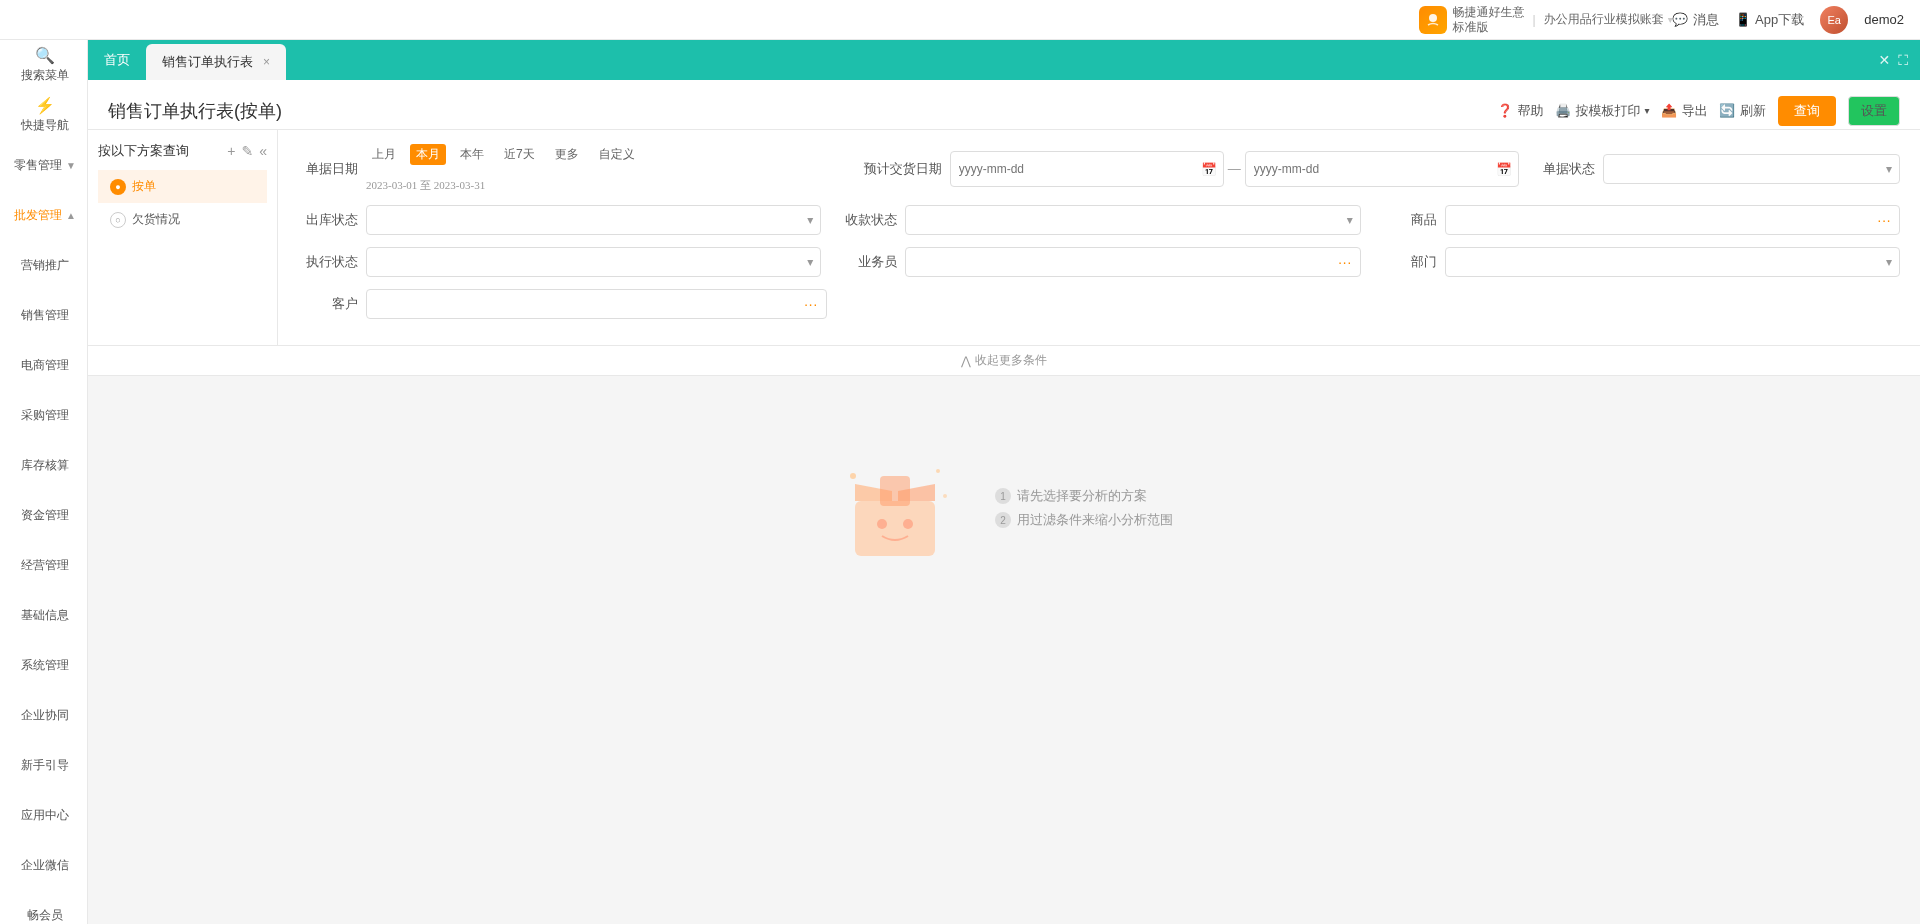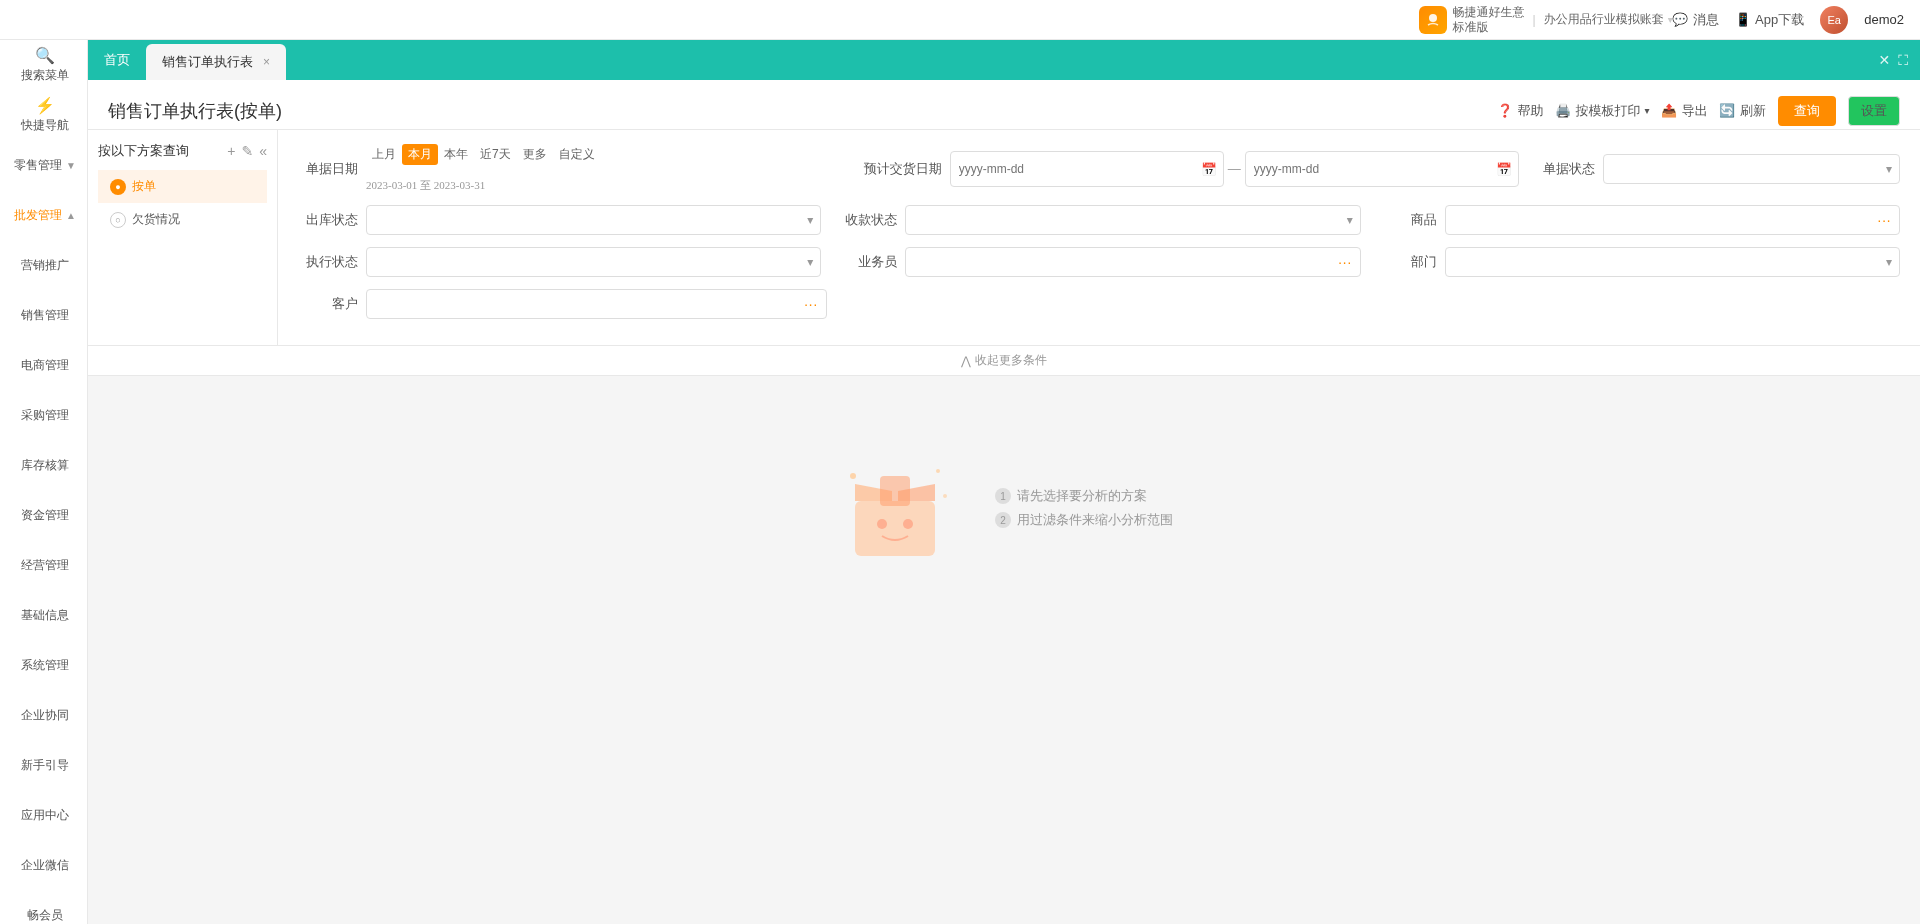--- a/index.html
+++ b/index.html
@@ -358,21 +358,21 @@
       color: #ff8c00;
       font-size: 13px;
       pointer-events: none;
     }
     .date-sep { color: #999; font-size: 13px; }
 
     
     .date-filters {
       display: flex;
       align-items: center;
-      gap: 0;
+      gap: 8px;
     }
     .date-pill {
       padding: 2px 6px;
       border-radius: 3px;
       font-size: 12px;
       color: #666;
       cursor: pointer;
       background: none;
       border: none;
       font-family: inherit;

